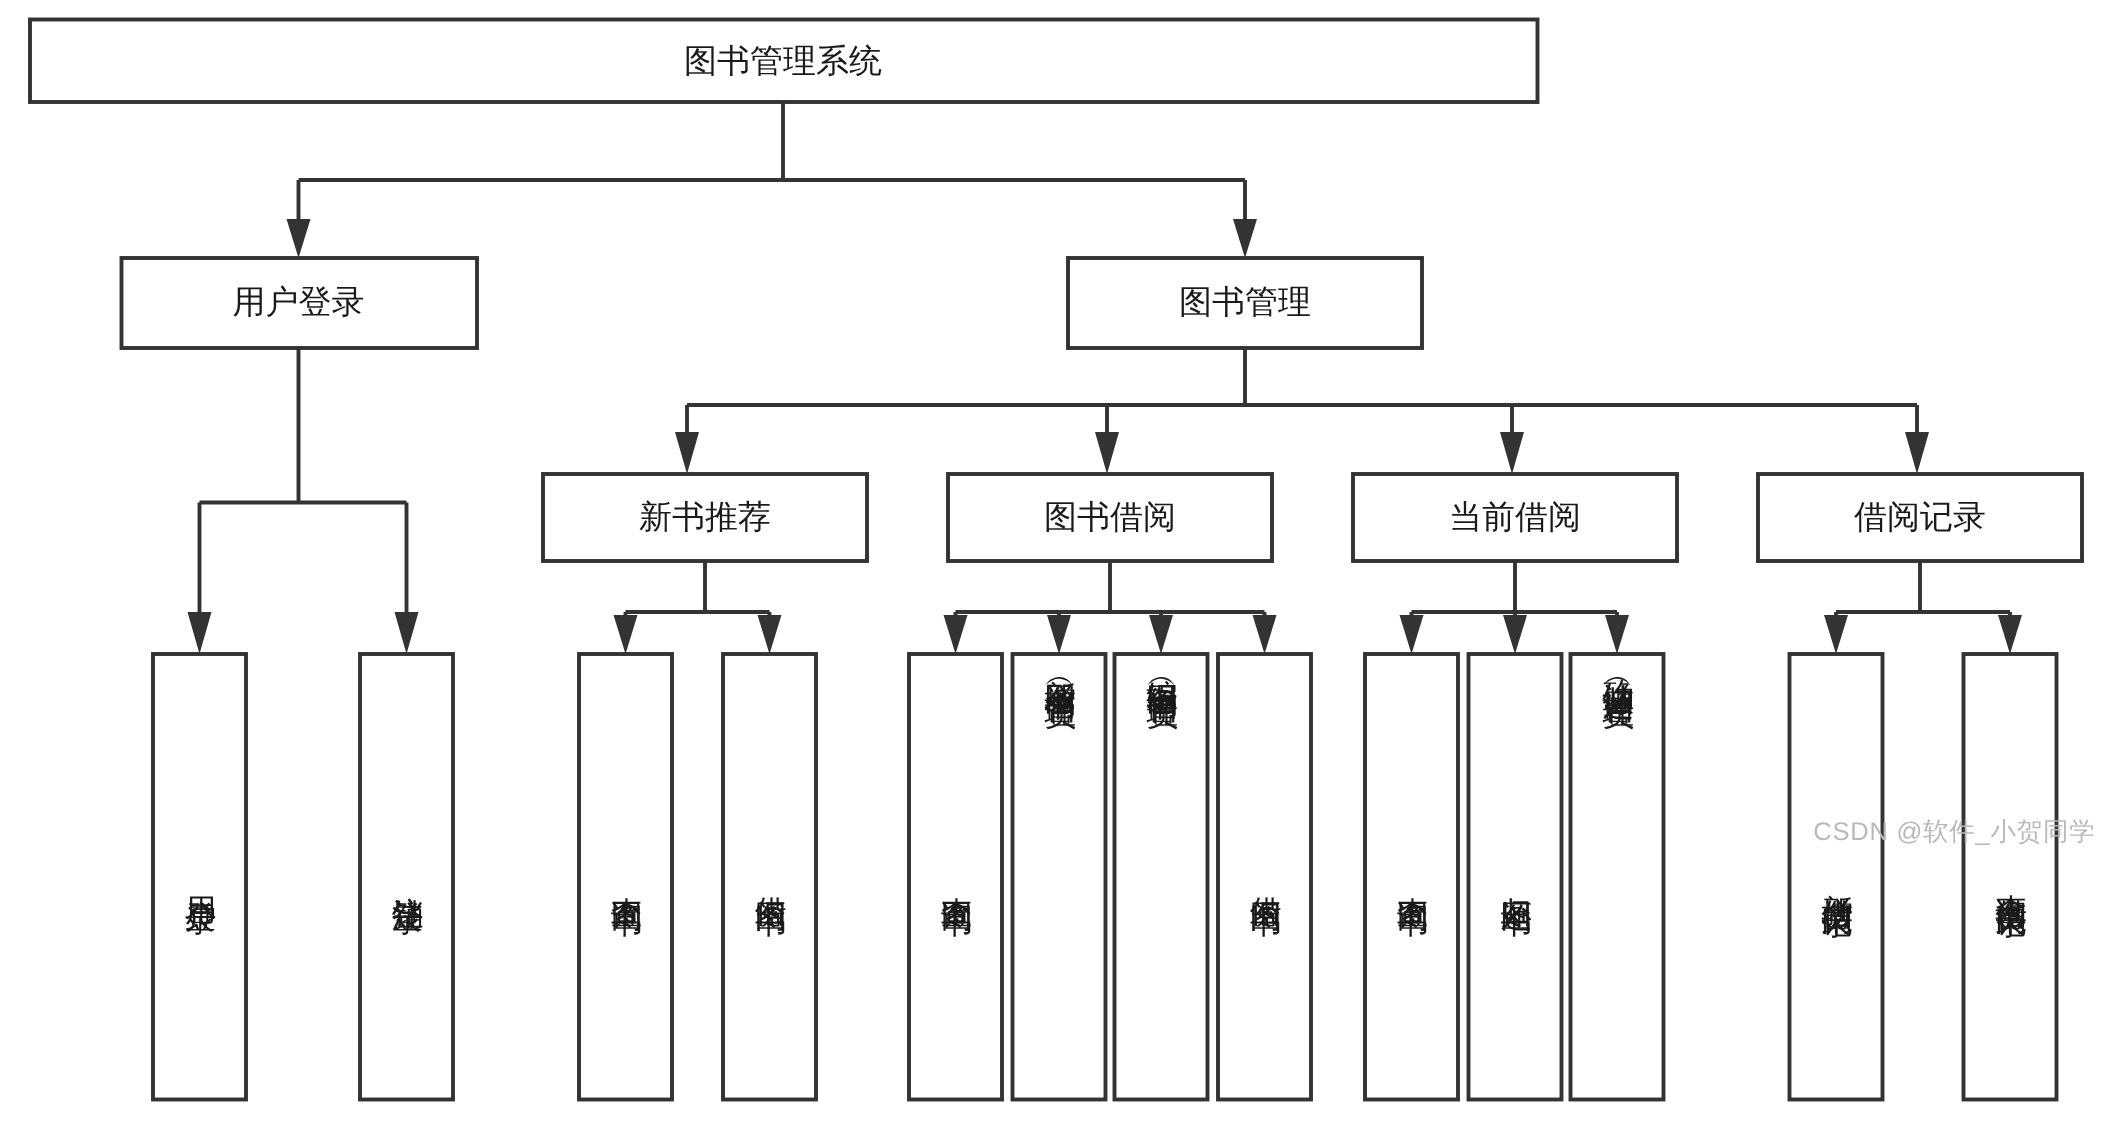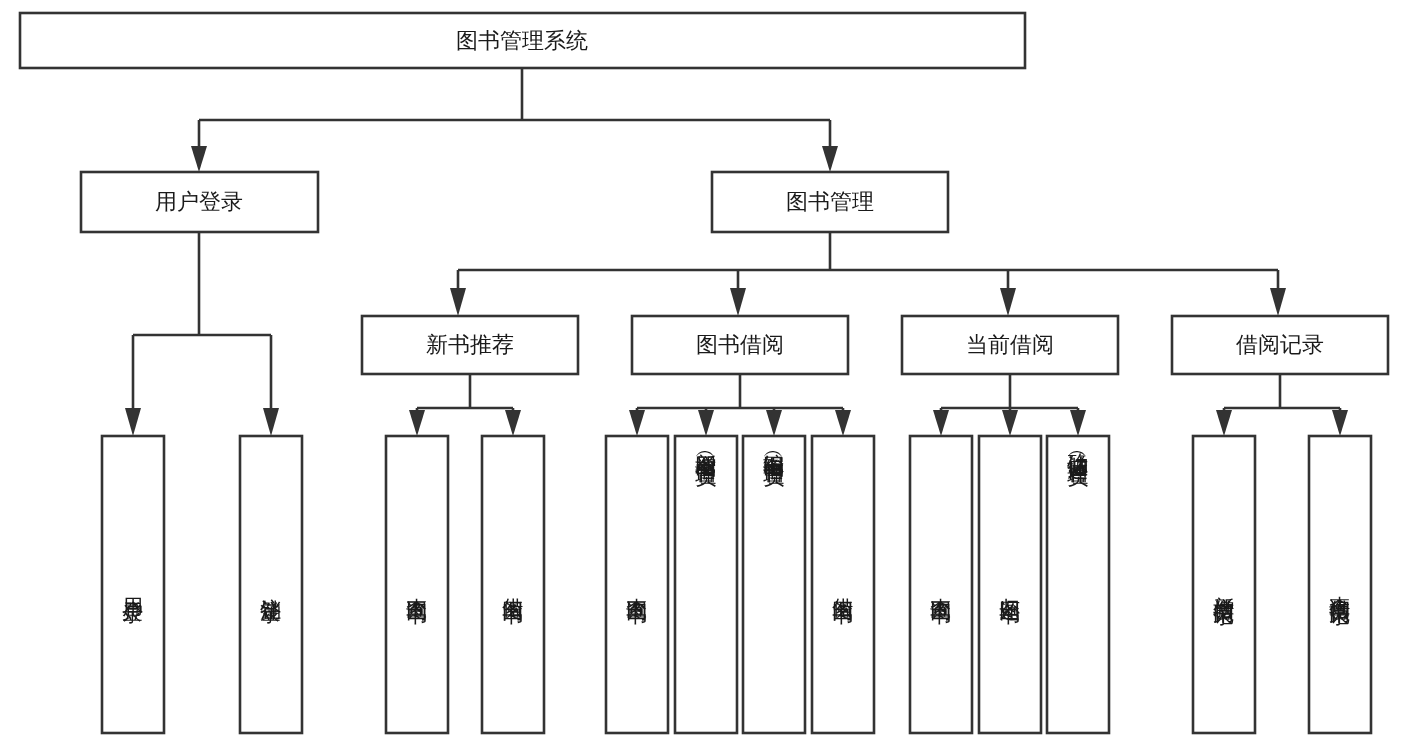--- a/index.html
+++ b/index.html
@@ -249,14 +249,15 @@
     <span class="leaf-label">确认归还（管理员）</span>
   </div>
 
   <div class="leaf-label-wrap" style="left:1193px; top:436px; width:62px; height:297px;">
     <span class="leaf-label">新增借阅记录</span>
   </div>
   <div class="leaf-label-wrap" style="left:1309px; top:436px; width:62px; height:297px;">
     <span class="leaf-label">查询借阅记录</span>
   </div>
 
+  <div class="watermark">CSDN @软件_小贺同学</div>
 
 </div>
 
 </body></html>

